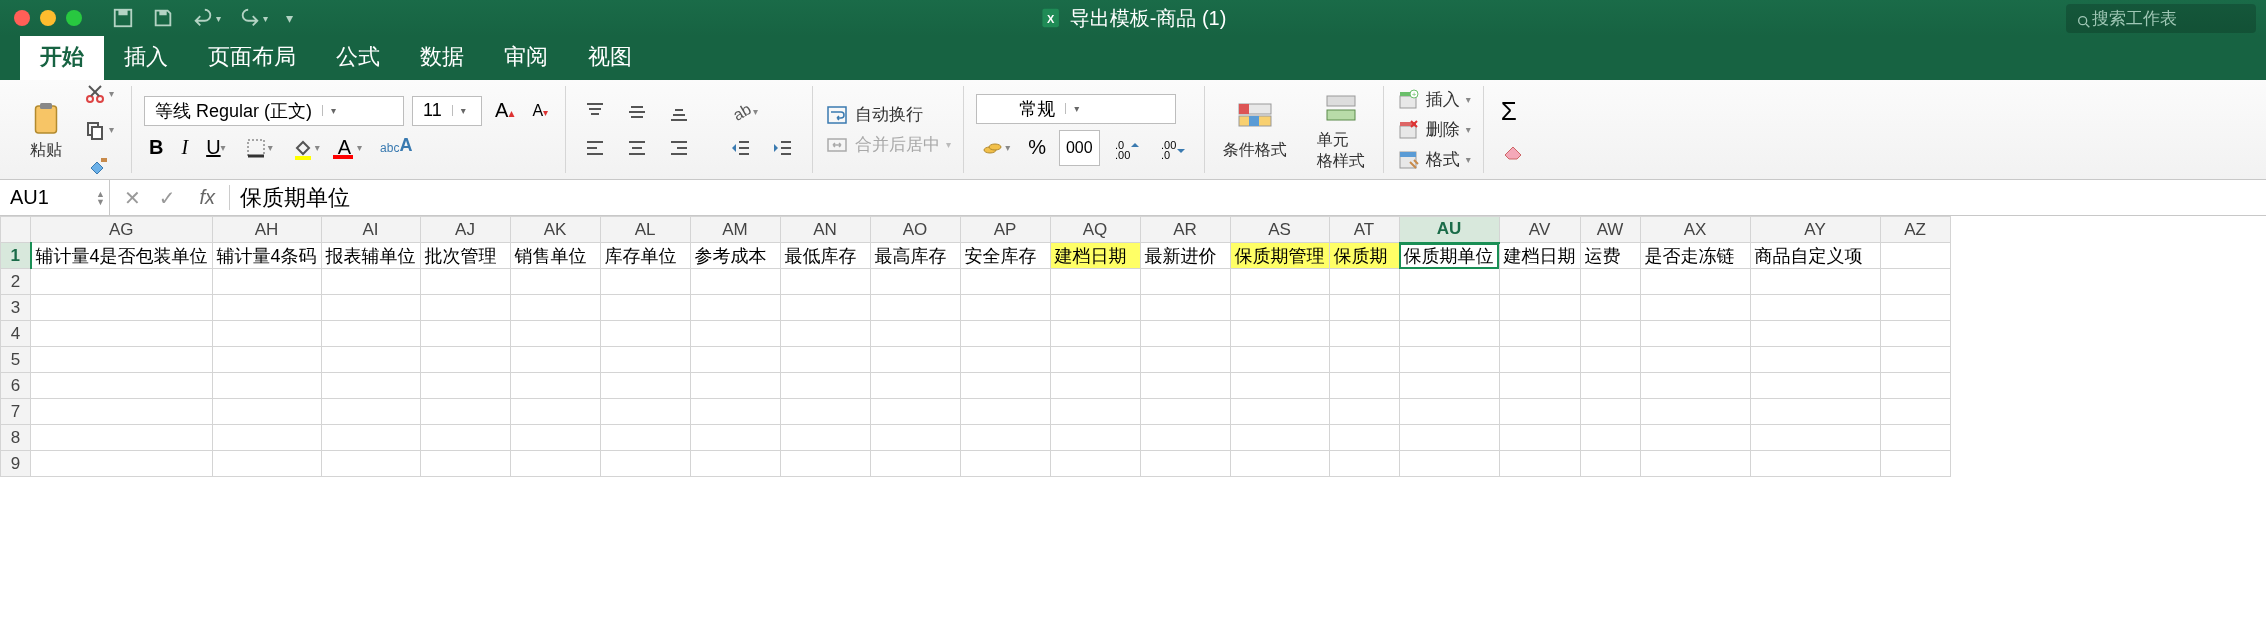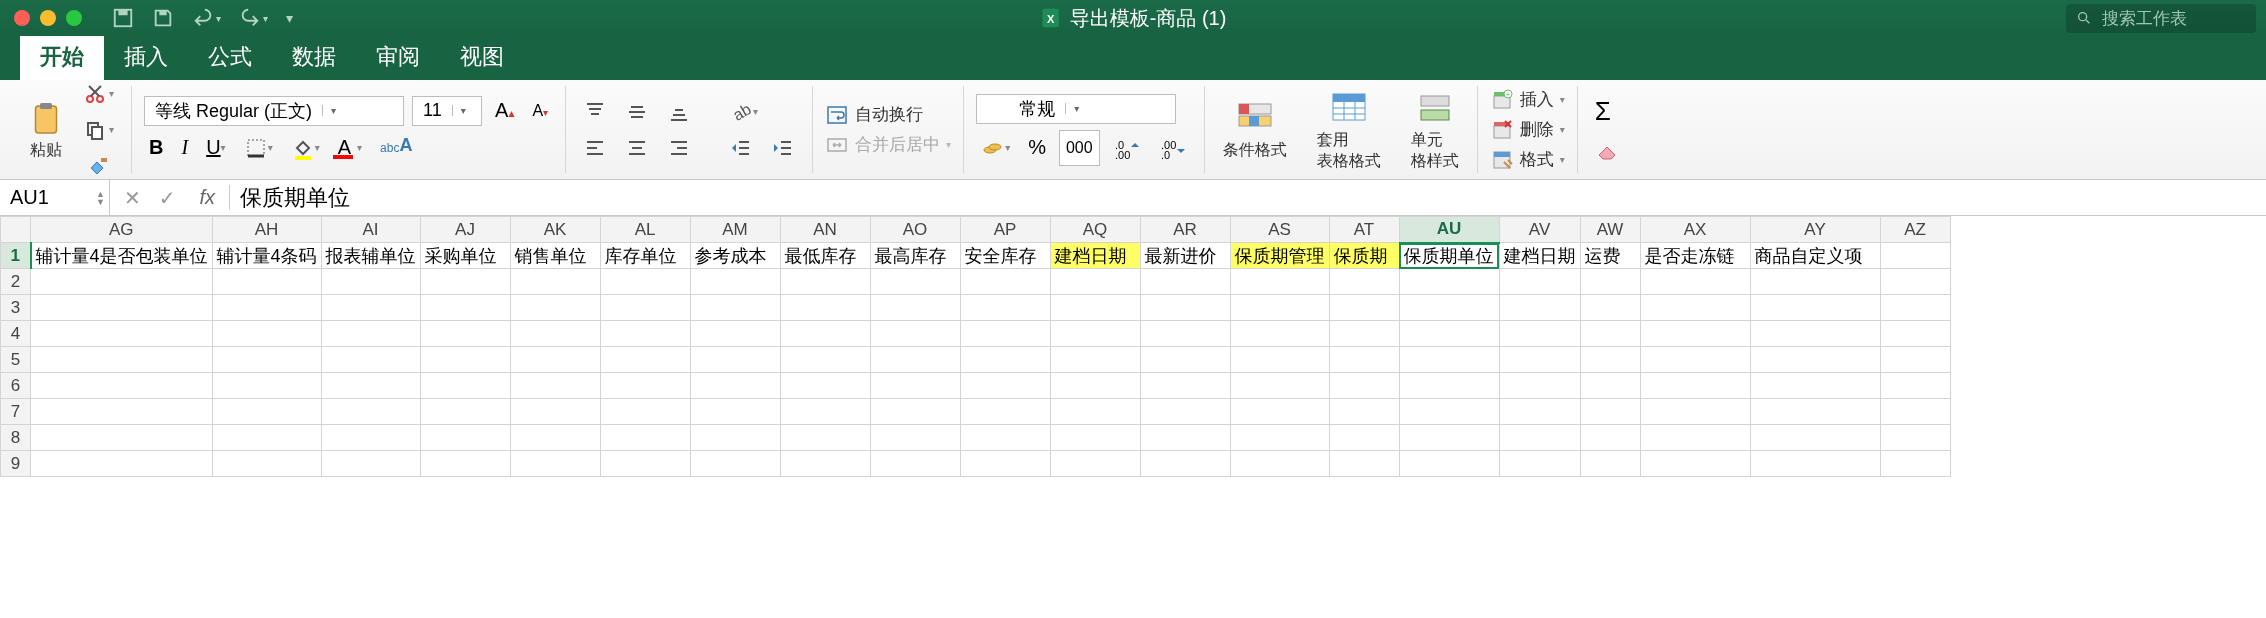--- a/index.html
+++ b/index.html
@@ -9,21 +9,21 @@
   .titlebar { height: 36px; background: linear-gradient(#1a6b48,#176342); display:flex; align-items:center; color:#fff; position:relative; }
   .traffic { display:flex; gap:10px; padding-left:14px; }
   .tl { width:16px; height:16px; border-radius:50%; }
   .tl.red{background:#ff5f57;} .tl.yel{background:#febc2e;} .tl.grn{background:#28c840;}
   .qat { display:flex; gap:18px; margin-left:30px; align-items:center; }
   .qat-item { display:flex; align-items:center; gap:2px; opacity:.85; }
   .qat svg { width:22px; height:22px; fill:#cfe6da; }
   .dd-caret{ font-size:10px; color:#cfe6da; }
   .titletext { position:absolute; left:50%; transform:translateX(-50%); display:flex; align-items:center; gap:8px; font-size:20px; }
   .titletext svg{width:22px;height:22px;}
-  .searchbox { margin-left:auto; margin-right:10px; display:flex; align-items:center; gap:10px; color:#9fc7b5; background:rgba(0,0,0,.18); padding:3px 10px; border-radius:4px; font-size:17px; width:190px;}
+  .searchbox { margin-left:auto; margin-right:10px; display:flex; align-items:flex-end; gap:0; color:#9fc7b5; background:rgba(0,0,0,.18); padding:3px 10px; border-radius:4px; font-size:17px; width:190px;}
   .searchbox svg{width:16px;height:16px;fill:#9fc7b5;}
 
   
   .tabs { height:44px; background:#176342; display:flex; align-items:flex-end; padding-left:20px; gap:0; }
   .tab { padding:10px 20px 8px; color:#fff; font-size:22px; cursor:pointer; }
   .tab.active { background:#fff; color:#176342; font-weight:600; border-radius:2px 2px 0 0; }
 
   
   .ribbon { height:100px; background:linear-gradient(#fbfbfb,#f2f2f2); border-bottom:1px solid #c8c8c8; display:flex; align-items:stretch; padding:6px 10px; }
   .group { display:flex; flex-direction:column; justify-content:center; padding:0 12px; border-right:1px solid #d6d6d6; gap:6px; }
@@ -116,20 +116,21 @@
         <circle cx="10" cy="10" r="6" fill="none" stroke="#9fc7b5" stroke-width="2"></circle>
         <line x1="15" y1="15" x2="20" y2="20" stroke="#9fc7b5" stroke-width="2"></line>
       </svg>
     <span>搜索工作表</span>
   </div>
 </div>
 
 <div class="tabs" id="tabs">
     <div class="tab active">开始</div>
     <div class="tab">插入</div>
+    <div class="tab">页面布局</div>
     <div class="tab">公式</div>
     <div class="tab">数据</div>
     <div class="tab">审阅</div>
     <div class="tab">视图</div>
   </div>
 
 <div class="ribbon">
 
   <div class="group">
     <div class="row">
@@ -356,32 +357,20 @@
   <div class="group">
     <div class="row" style="gap:18px;">
       <div class="stackbtn">
         <svg width="40" height="40" viewBox="0 0 40 40">
             <rect x="4" y="6" width="32" height="10" fill="#e8e8e8" stroke="#999"></rect>
             <rect x="4" y="18" width="32" height="10" fill="#f8d070" stroke="#999"></rect>
             <rect x="4" y="6" width="10" height="10" fill="#d55"></rect>
             <rect x="14" y="18" width="10" height="10" fill="#5a9bd5"></rect>
           </svg>
         <span class="lbl">条件格式</span>
-      </div>
-      <div class="stackbtn">
-        <svg width="40" height="40" viewBox="0 0 40 40">
-            <rect x="4" y="6" width="32" height="26" fill="#fff" stroke="#5a9bd5"></rect>
-            <rect x="4" y="6" width="32" height="8" fill="#5a9bd5"></rect>
-            <line x1="4" y1="20" x2="36" y2="20" stroke="#5a9bd5"></line>
-            <line x1="4" y1="26" x2="36" y2="26" stroke="#5a9bd5"></line>
-            <line x1="15" y1="6" x2="15" y2="32" stroke="#5a9bd5"></line>
-            <line x1="26" y1="6" x2="26" y2="32" stroke="#5a9bd5"></line>
-          </svg>
-        <span class="lbl" style="white-space:pre;">套用
-表格格式</span>
       </div>
       <div class="stackbtn">
         <svg width="40" height="40" viewBox="0 0 40 40">
             <rect x="6" y="8" width="28" height="10" fill="#ddd" stroke="#999"></rect>
             <rect x="6" y="22" width="28" height="10" fill="#b8dba8" stroke="#5a8a4a"></rect>
           </svg>
         <span class="lbl" style="white-space:pre;">单元
 格样式</span>
       </div>
     </div>
@@ -501,21 +490,21 @@
           <th>AY</th>
           <th>AZ</th>
         </tr>
       </thead>
       <tbody>
         <tr>
           <td class="rowhdr sel">1</td>
           <td class="cell">辅计量4是否包装单位</td>
           <td class="cell">辅计量4条码</td>
           <td class="cell">报表辅单位</td>
-          <td class="cell">采购单位</td>
+          <td class="cell">批次管理</td>
           <td class="cell">销售单位</td>
           <td class="cell">库存单位</td>
           <td class="cell">参考成本</td>
           <td class="cell">最低库存</td>
           <td class="cell">最高库存</td>
           <td class="cell">安全库存</td>
           <td class="cell hl">建档日期</td>
           <td class="cell">最新进价</td>
           <td class="cell hl">保质期管理</td>
           <td class="cell hl">保质期</td>

